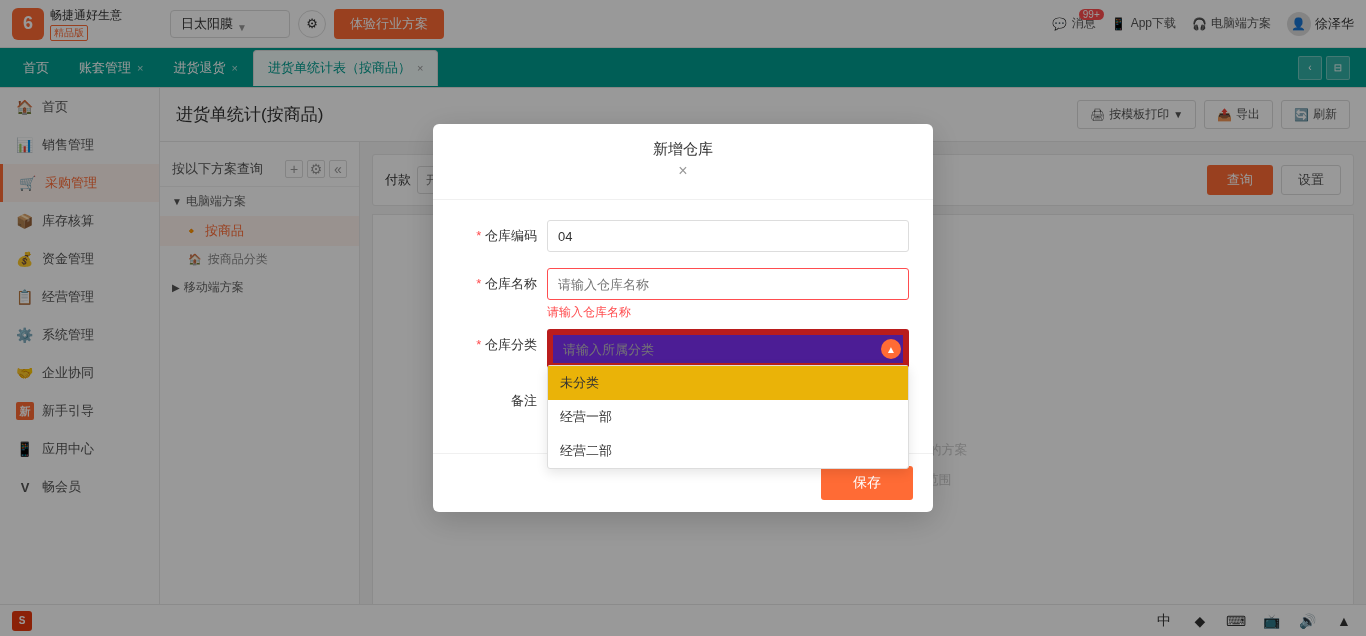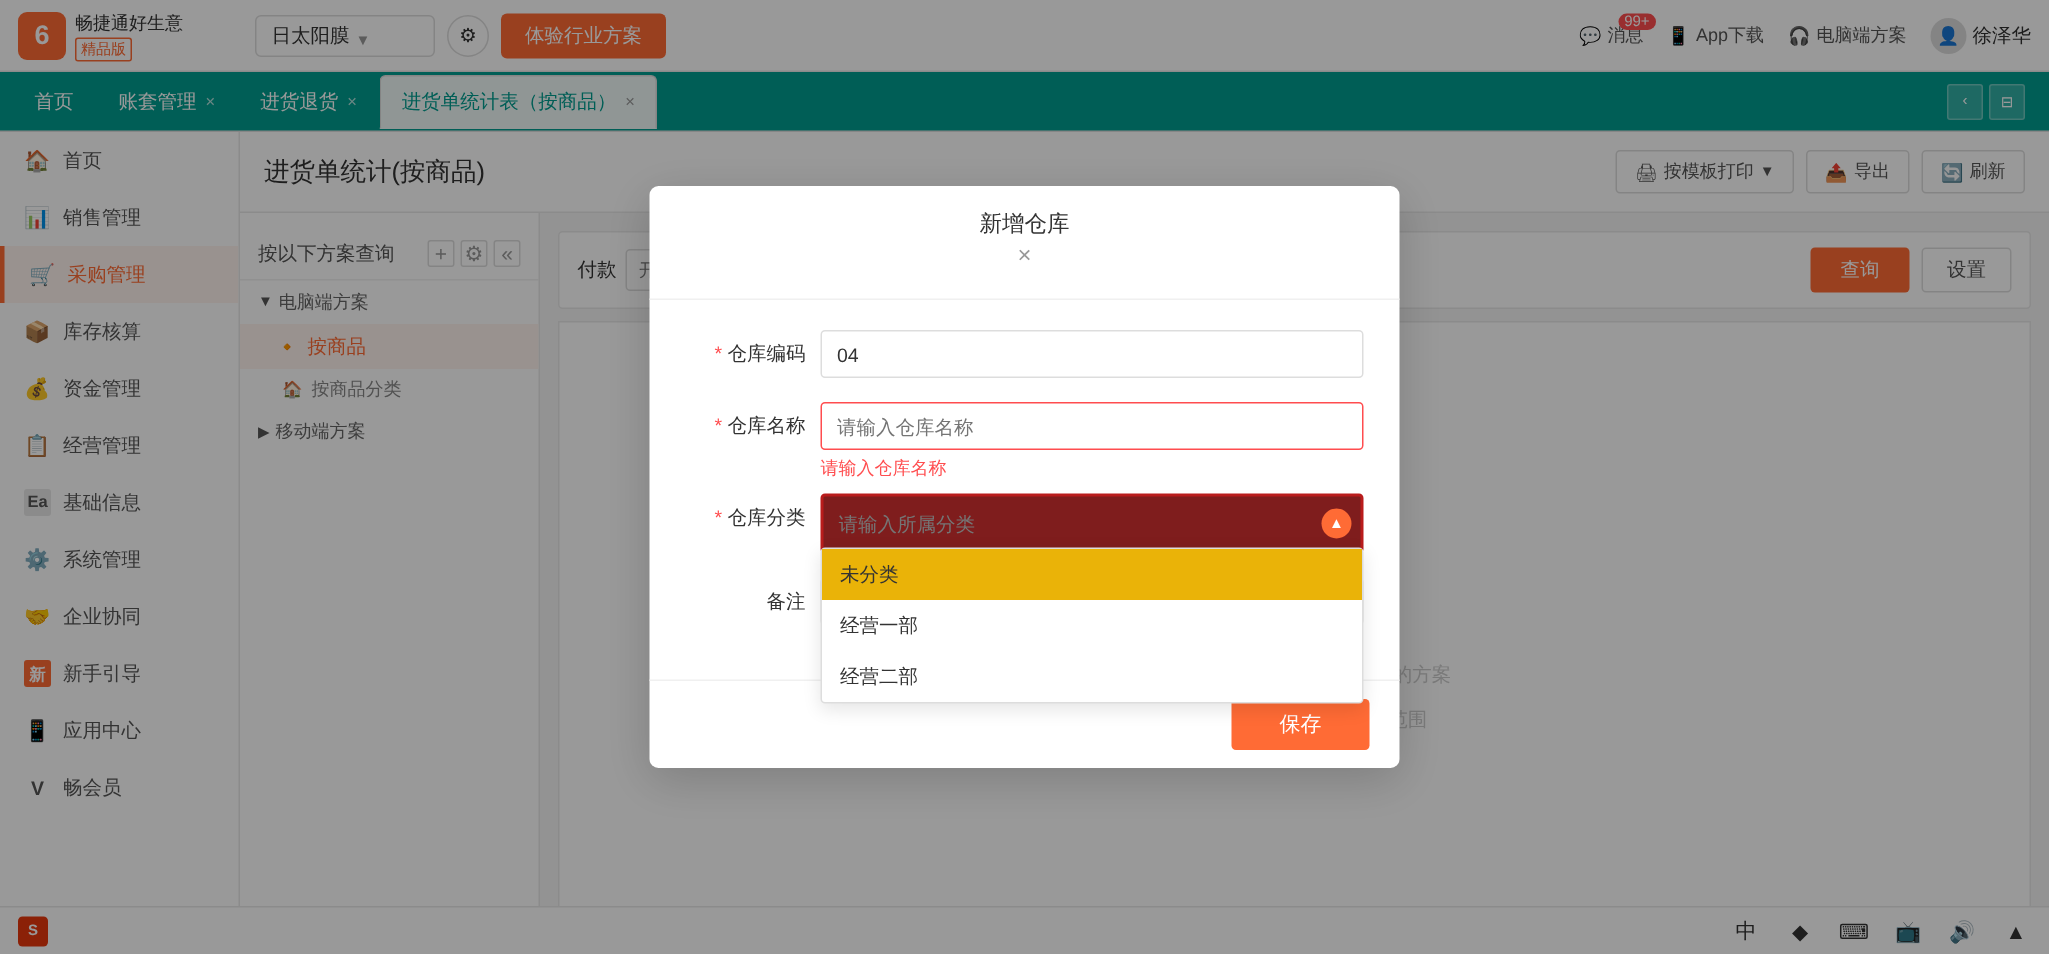--- a/index.html
+++ b/index.html
@@ -135,23 +135,23 @@
       flex: 1; height: 32px; border: 1px solid #ddd; border-radius: 3px;
       padding: 0 10px; font-size: 13px; color: #333; outline: none;
     }
     .field-input.error { border-color: #ff4d4f; }
     .error-msg { color: #ff4d4f; font-size: 12px; margin-top: 2px; padding-left: 90px; }
     .field-input-wrap { flex: 1; position: relative; }
 
     
     .dropdown-wrap { position: relative; flex: 1; }
     .dropdown-input {
-      width: 100%; height: 40px; border: 2px solid #b91c1c; border-radius: 3px;
+      width: 100%; height: 40px; border: 6px solid #b91c1c; border-radius: 3px;
       padding: 0 32px 0 10px; font-size: 13px; color: #999; outline: none;
-      background: #7f1d1d; cursor: pointer;
+      background: #4c1d95; cursor: pointer;
     }
     .dropdown-arrow {
       position: absolute; right: 8px; top: 50%; transform: translateY(-50%);
       width: 20px; height: 20px; background: #ff6b35; border-radius: 50%;
       display: flex; align-items: center; justify-content: center; cursor: pointer;
     }
     .dropdown-arrow-icon { color: #fff; font-size: 10px; }
     .dropdown-list {
       position: absolute; top: 36px; left: 0; right: 0;
       background: #fff; border: 1px solid #ddd; border-radius: 3px;
@@ -277,24 +277,20 @@
       <span class="sidebar-icon">📦</span>
       <span>库存核算</span>
     </div>
     <div class="sidebar-item">
       <span class="sidebar-icon">💰</span>
       <span>资金管理</span>
     </div>
     <div class="sidebar-item">
       <span class="sidebar-icon">📋</span>
       <span>经营管理</span>
-    </div>
-    <div class="sidebar-item">
-      <span class="sidebar-icon" style="font-size:11px; background:#e8e8e8; border-radius:2px; width:18px; height:18px; display:flex; align-items:center; justify-content:center; font-weight:bold; color:#555;">Ea</span>
-      <span>基础信息</span>
     </div>
     <div class="sidebar-item">
       <span class="sidebar-icon">⚙️</span>
       <span>系统管理</span>
     </div>
     <div class="sidebar-item">
       <span class="sidebar-icon">🤝</span>
       <span>企业协同</span>
     </div>
     <div class="sidebar-item">

